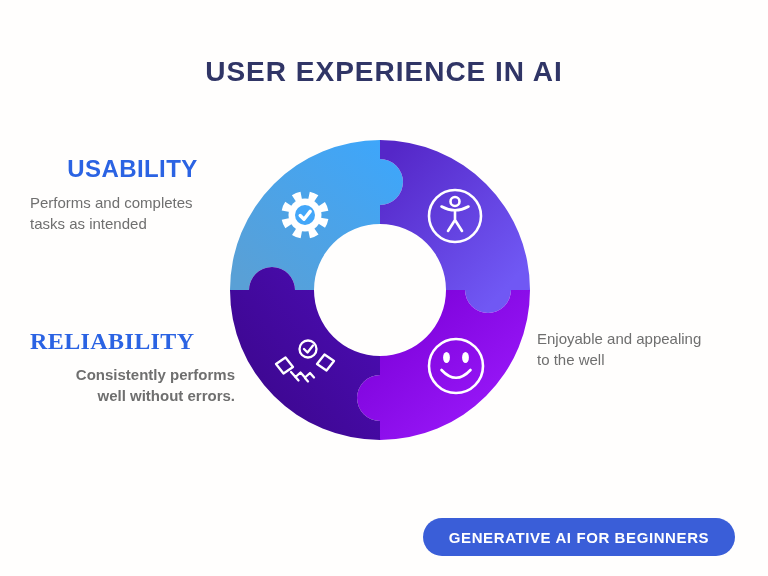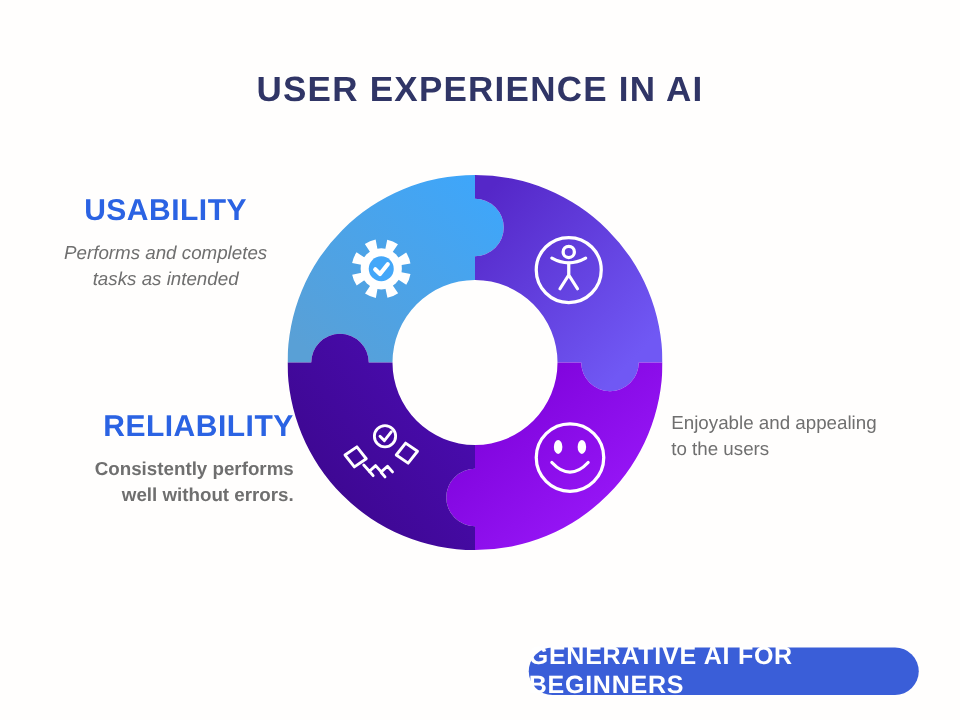--- a/index.html
+++ b/index.html
@@ -29,39 +29,39 @@
     margin-bottom: 9px;
   }
   .section .desc {
     font-size: 15px;
     line-height: 1.4;
     color: #6F6F6F;
     white-space: pre-line;
   }
   .sec-usability     { left: 30px;  top: 155px; width: 205px; }
   .sec-usability h2  { text-align: center; }
-  .sec-usability .desc { text-align: center; font-style: italic; }
+  .sec-usability .desc { text-align: left; }
   .sec-accessibility { left: 537px; top: 163px; width: 210px; text-align: left; }
   .sec-reliability   { left: 30px;  top: 328px; width: 205px; }
-  .sec-reliability h2 { text-align: right; }
+  .sec-reliability h2 { text-align: left; font-family: Liberation Serif, serif; }
   .sec-reliability .desc { text-align: right; font-weight: bold; }
   .sec-pleasantness  { left: 537px; top: 328px; width: 215px; text-align: left; }
   .donut {
     position: absolute;
     left: 230px; top: 140px;
     width: 300px; height: 300px;
   }
   .badge {
     position: absolute;
     left: 423px; top: 518px;
     width: 312px; height: 38px;
     border-radius: 19px;
     background: #3A5ED8;
     color: #ffffff;
-    font-size: 20px;
+    font-size: 15px;
     font-weight: bold;
     letter-spacing: 0.6px;
     display: flex;
     align-items: center;
     justify-content: center;
   }
 </style>
 </head>
 <body>
 
@@ -77,21 +77,21 @@
 
 
   <div class="section sec-reliability">
     <h2>RELIABILITY</h2>
     <div class="desc">Consistently performs
 well without errors.</div>
   </div>
 
   <div class="section sec-pleasantness">
     <div class="desc">Enjoyable and appealing
-to the users</div>
+to the well</div>
   </div>
 
   <svg class="donut" viewBox="0 0 300 300">
     <defs>
       <linearGradient id="gTL" x1="0.85" y1="0" x2="0" y2="0.85">
         <stop offset="0" stop-color="#3EA6FA"></stop>
         <stop offset="1" stop-color="#59A0D6"></stop>
       </linearGradient>
       <linearGradient id="gTR" x1="0.15" y1="0" x2="0.9" y2="0.8">
         <stop offset="0" stop-color="#5527C8"></stop>

